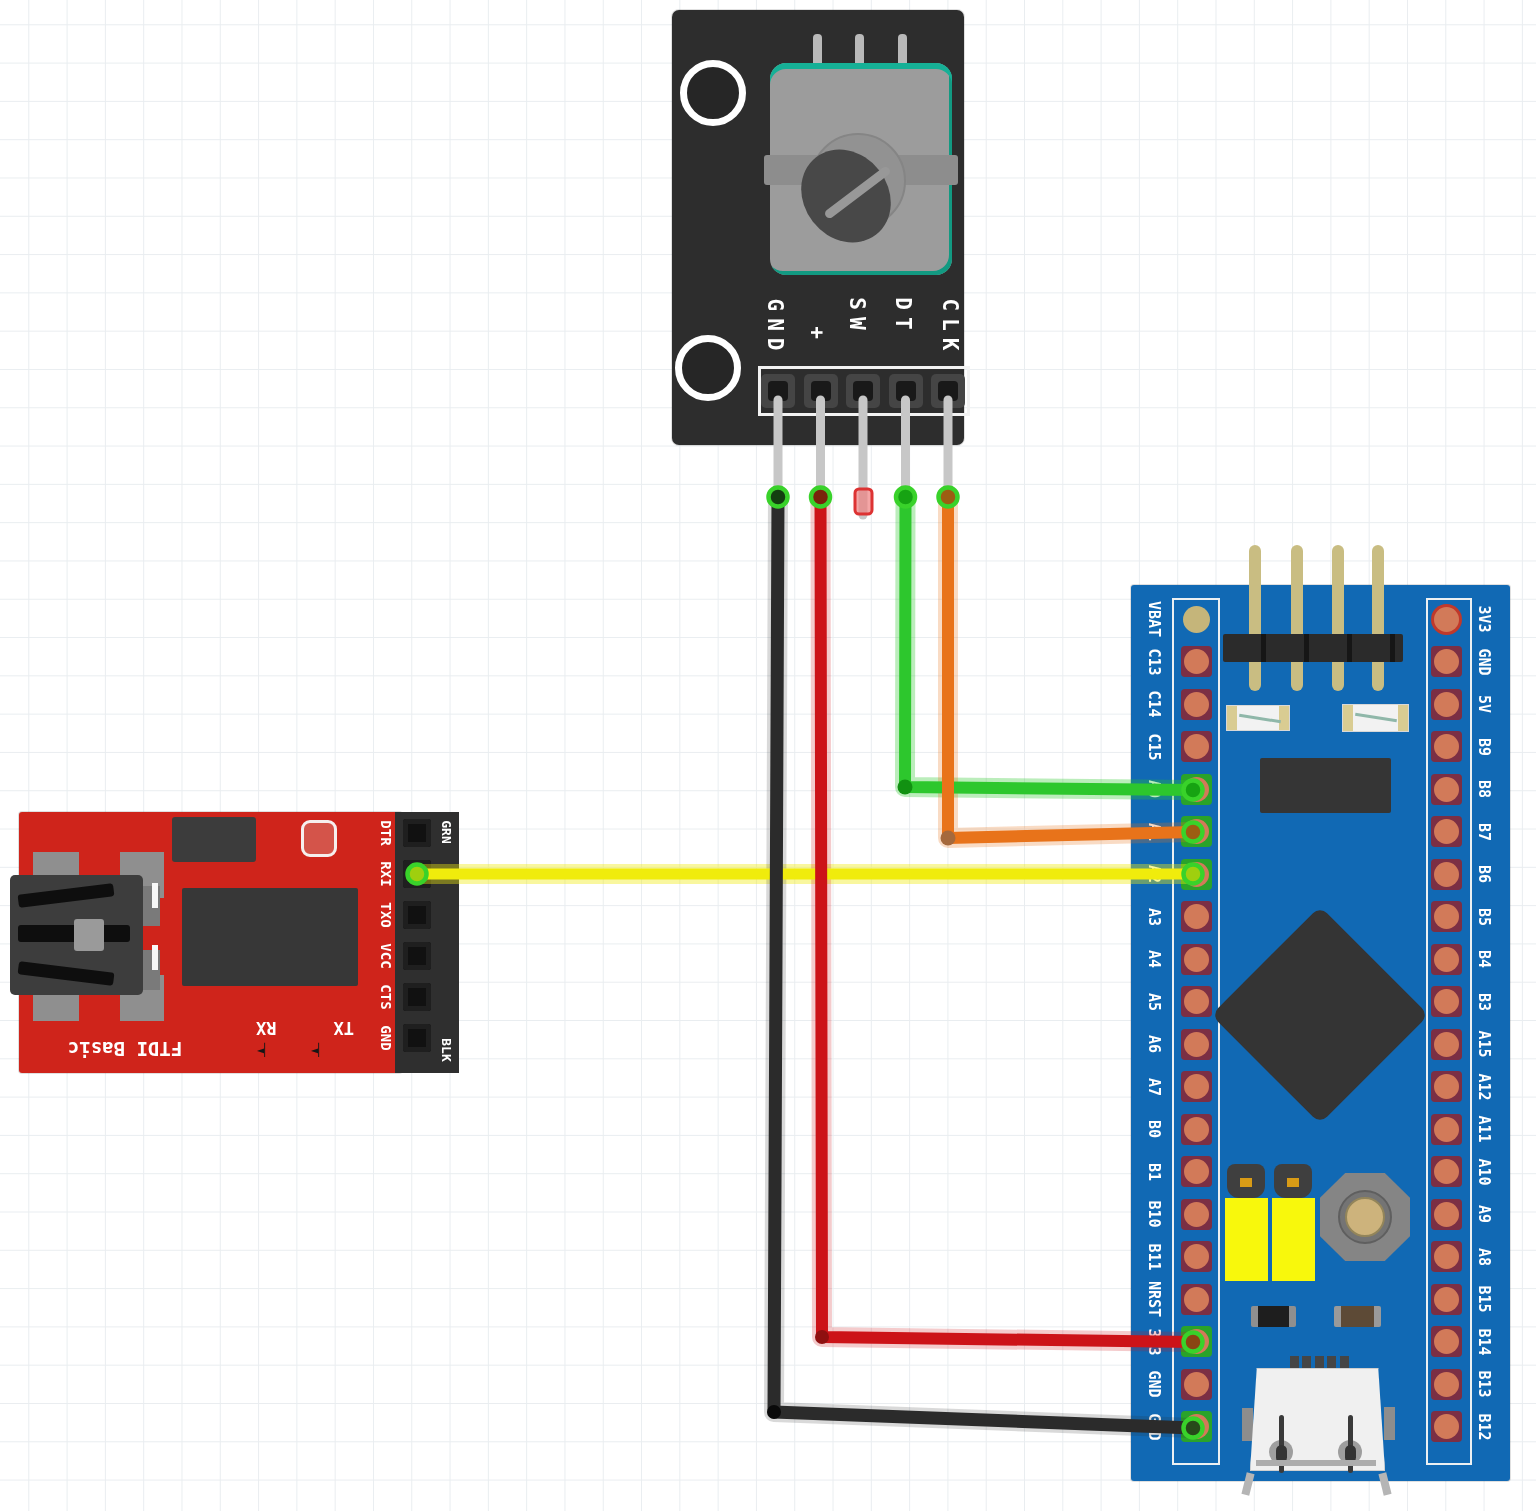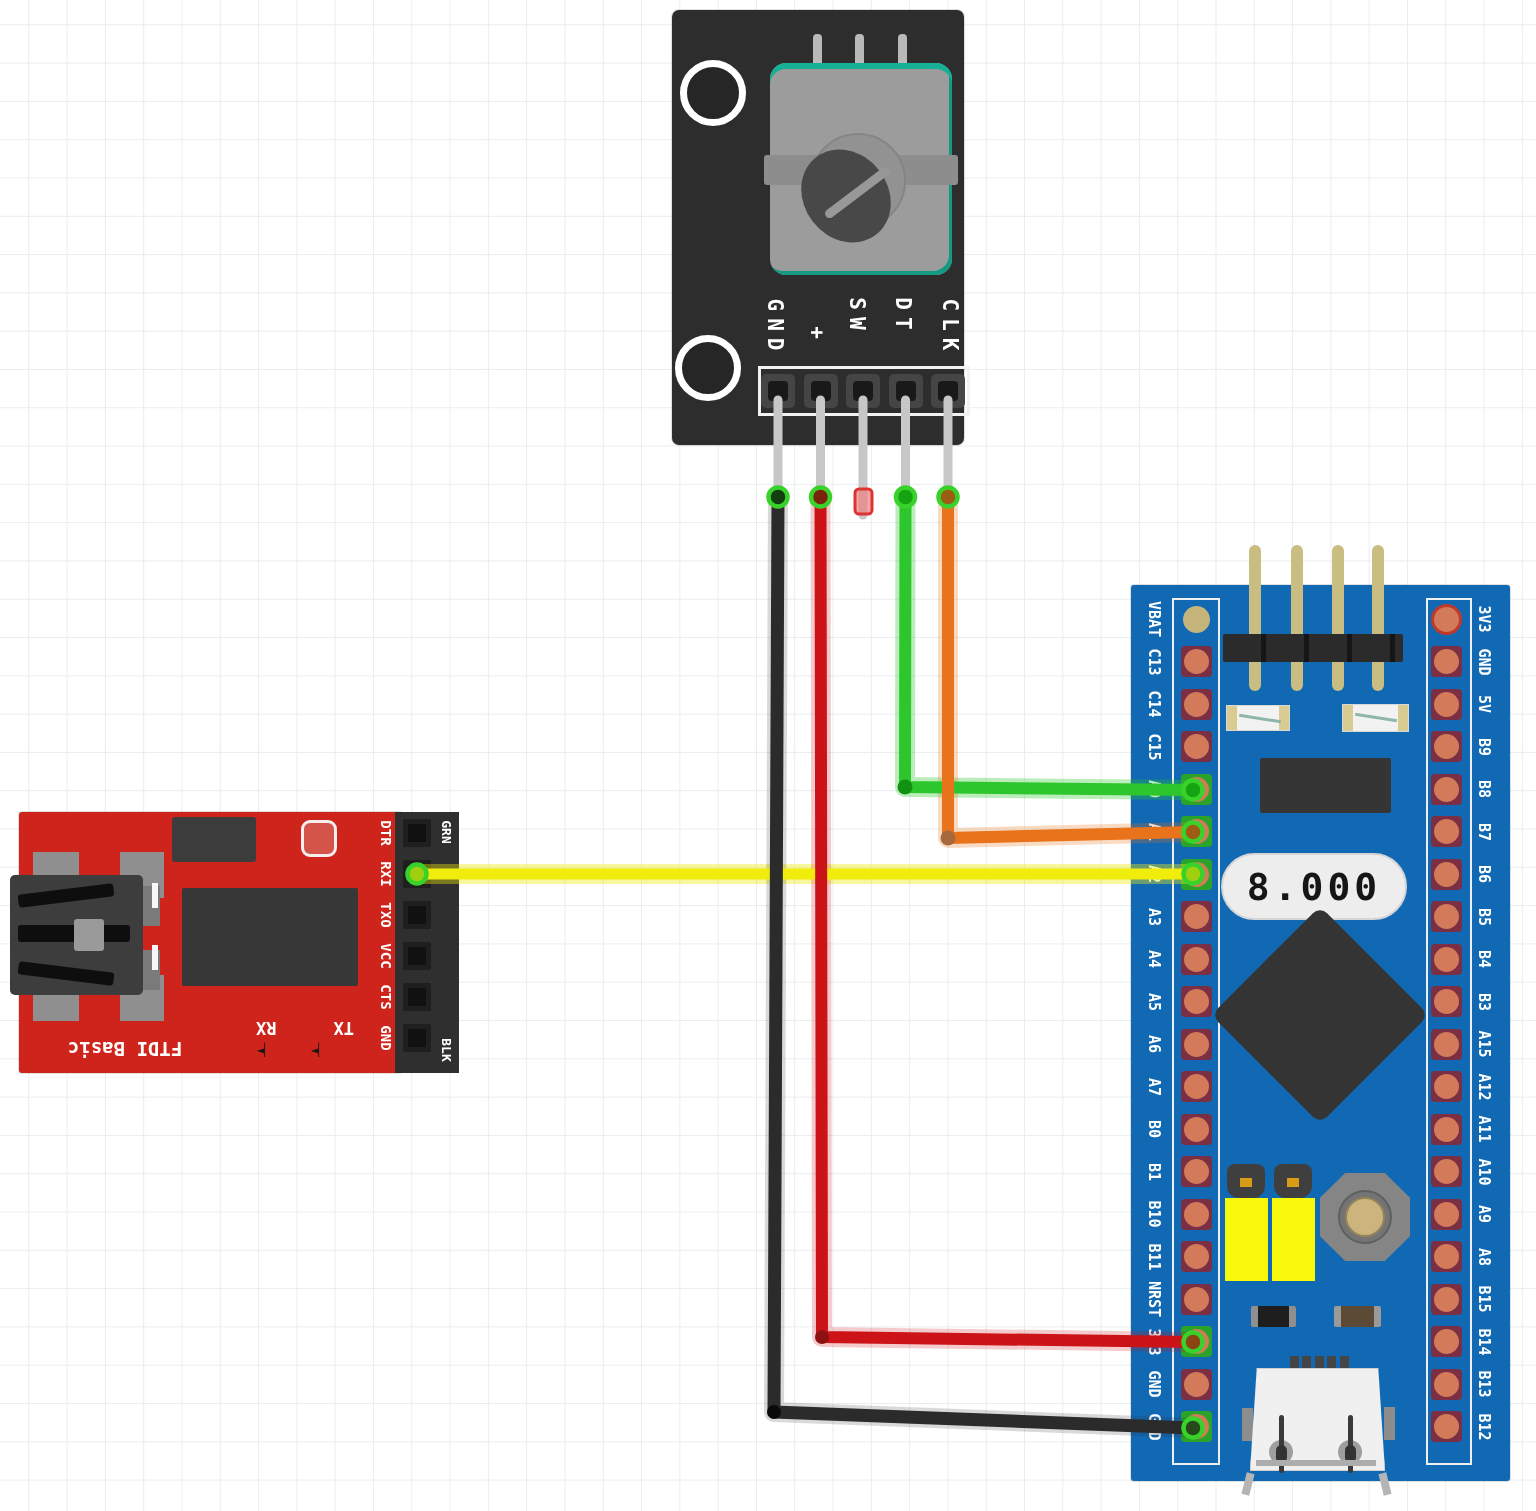--- a/index.html
+++ b/index.html
@@ -448,23 +448,20 @@
         <i style="left:0"></i>
         <i style="right:0"></i>
         <u></u>
       </div>
     <div class="led-smd" style="left:211px;top:119px;width:67px;height:28px">
         <i style="left:0"></i>
         <i style="right:0"></i>
         <u></u>
       </div>
     <div class="chip1"></div>
-    <div class="crystal">
-        <span>8.000</span>
-      </div>
     <div class="diamond"></div>
     <div class="jcap" style="left:96px;top:579px">
         <i></i>
       </div>
     <div class="jcap" style="left:143px;top:579px">
         <i></i>
       </div>
     <div class="jbody" style="left:94px;top:613px"></div>
     <div class="jbody" style="left:141px;top:613px"></div>
     <div class="btn">

